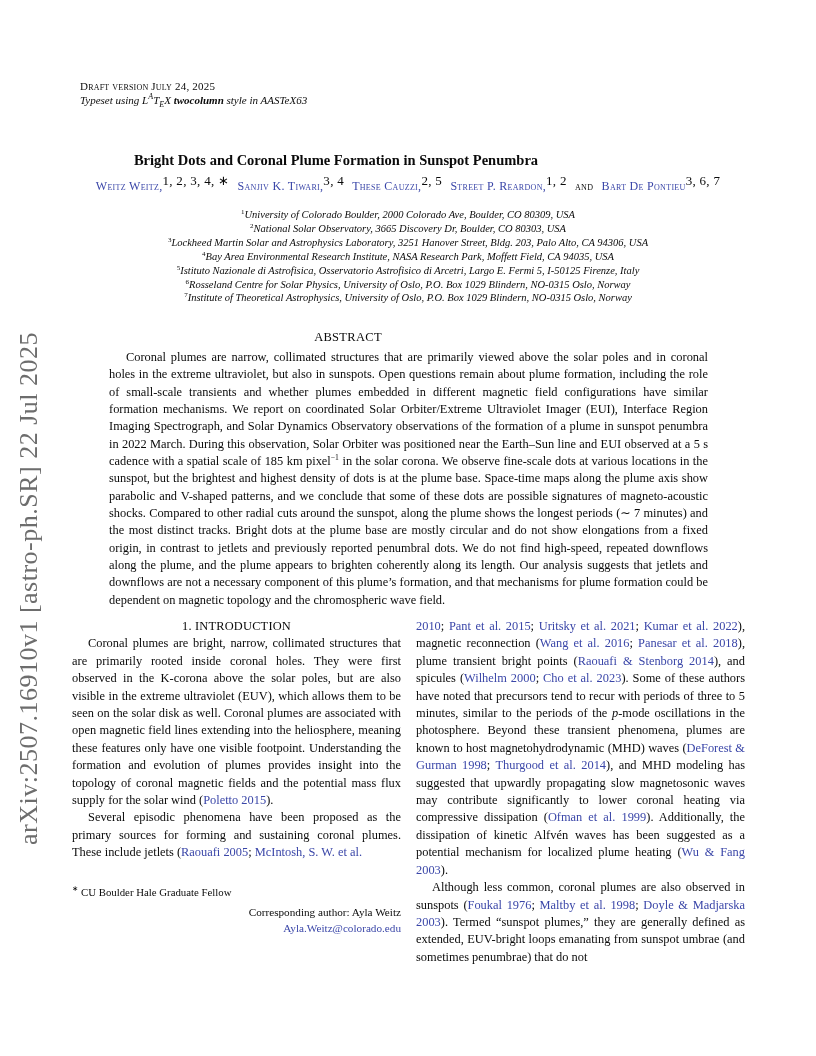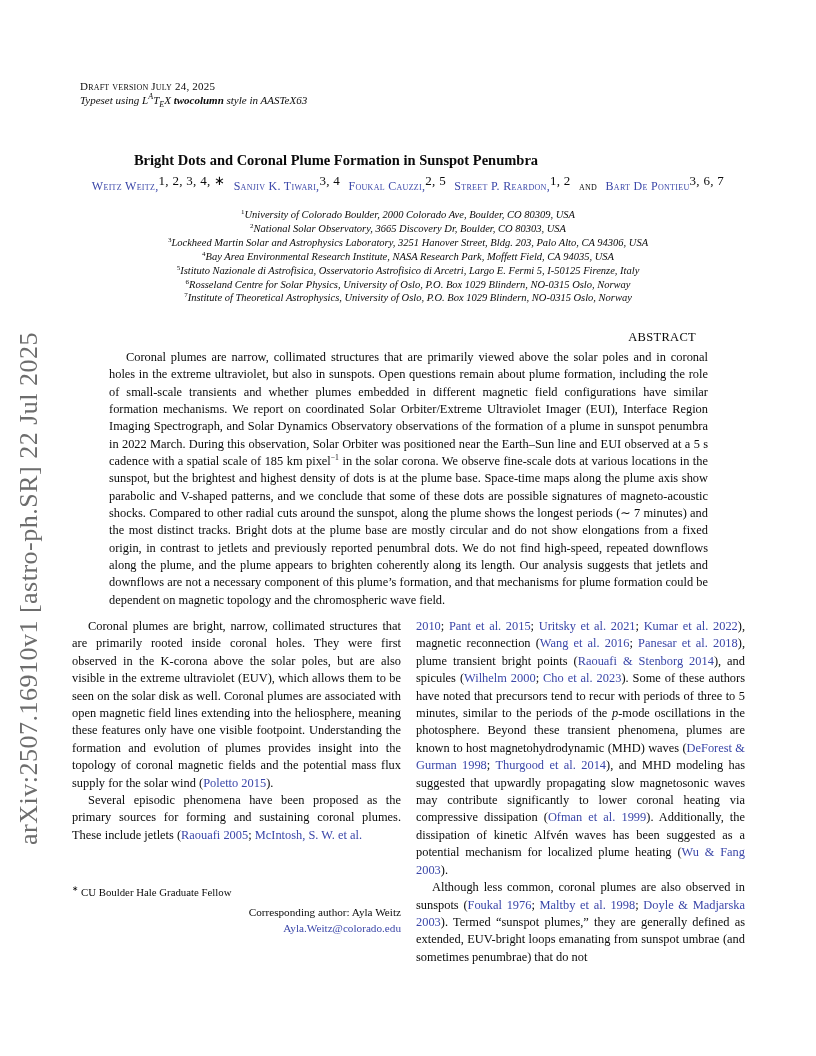--- a/index.html
+++ b/index.html
@@ -53,21 +53,21 @@
   .affils{
     position:absolute;left:0;top:208px;width:816px;
     text-align:center;
     font-size:10.5px;line-height:13.9px;
     font-style:italic;
   }
   .affils sup{font-style:normal;font-size:7px;}
 
   .abs-head{
     position:absolute;left:0;top:330px;width:696px;
-    text-align:right;font-size:12.5px;letter-spacing:0.3px;
+    text-align:center;font-size:12.5px;letter-spacing:0.3px;
   }
   .abs-body{
     position:absolute;left:109px;top:349px;width:599px;
     font-size:12.4px;line-height:17.35px;
     text-align:justify;text-indent:17px;
   }
 
   .col{position:absolute;top:618px;width:329px;font-size:12.4px;line-height:17.4px;text-align:justify;}
   .col-left{left:72px;}
   .col-right{left:416px;}
@@ -98,40 +98,41 @@
   <div class="hdr">
     <div class="draft">Draft version July 24, 2025</div>
     <div class="typeset"><span>Typeset using L</span><sup>A</sup><span>T</span><sub>E</sub><span>X </span><span class="b">twocolumn</span><span> style in AASTeX63</span></div>
   </div>
 
   <h1 class="title">Bright Dots and Coronal Plume Formation in Sunspot Penumbra</h1>
 
   <div class="authors">
     <span class="author"><span>Weitz Weitz,</span></span><sup>1, 2, 3, 4, ∗</sup><span class="gap"></span>
     <span class="author"><span>Sanjiv K. Tiwari,</span></span><sup>3, 4</sup><span class="gap"></span>
-    <span class="author"><span>Foukal Cauzzi,</span></span><sup>2, 5</sup><span class="gap"></span>
+    <span class="author"><span>These Cauzzi,</span></span><sup>2, 5</sup><span class="gap"></span>
     <span class="author"><span>Street P. Reardon,</span></span><sup>1, 2</sup><span class="gap"></span>
     <span>and</span><span class="gap"></span>
     <span class="author"><span>Bart De Pontieu</span></span><sup>3, 6, 7</sup>
   </div>
 
   <div class="affils">
     <div><sup>1</sup><span>University of Colorado Boulder, 2000 Colorado Ave, Boulder, CO 80309, USA</span></div>
     <div><sup>2</sup><span>National Solar Observatory, 3665 Discovery Dr, Boulder, CO 80303, USA</span></div>
     <div><sup>3</sup><span>Lockheed Martin Solar and Astrophysics Laboratory, 3251 Hanover Street, Bldg. 203, Palo Alto, CA 94306, USA</span></div>
     <div><sup>4</sup><span>Bay Area Environmental Research Institute, NASA Research Park, Moffett Field, CA 94035, USA</span></div>
     <div><sup>5</sup><span>Istituto Nazionale di Astrofisica, Osservatorio Astrofisico di Arcetri, Largo E. Fermi 5, I-50125 Firenze, Italy</span></div>
     <div><sup>6</sup><span>Rosseland Centre for Solar Physics, University of Oslo, P.O. Box 1029 Blindern, NO-0315 Oslo, Norway</span></div>
     <div><sup>7</sup><span>Institute of Theoretical Astrophysics, University of Oslo, P.O. Box 1029 Blindern, NO-0315 Oslo, Norway</span></div>
   </div>
 
   <div class="abs-head">ABSTRACT</div>
   <div class="abs-body"><span>Coronal plumes are narrow, collimated structures that are primarily viewed above the solar poles and in coronal holes in the extreme ultraviolet, but also in sunspots. Open questions remain about plume formation, including the role of small-scale transients and whether plumes embedded in different magnetic field configurations have similar formation mechanisms. We report on coordinated Solar Orbiter/Extreme Ultraviolet Imager (EUI), Interface Region Imaging Spectrograph, and Solar Dynamics Observatory observations of the formation of a plume in sunspot penumbra in 2022 March. During this observation, Solar Orbiter was positioned near the Earth–Sun line and EUI observed at a 5 s cadence with a spatial scale of 185 km pixel</span><sup>−1</sup><span> in the solar corona. We observe fine-scale dots at various locations in the sunspot, but the brightest and highest density of dots is at the plume base. Space-time maps along the plume axis show parabolic and V-shaped patterns, and we conclude that some of these dots are possible signatures of magneto-acoustic shocks. Compared to other radial cuts around the sunspot, along the plume shows the longest periods (∼ 7 minutes) and the most distinct tracks. Bright dots at the plume base are mostly circular and do not show elongations from a fixed origin, in contrast to jetlets and previously reported penumbral dots. We do not find high-speed, repeated downflows along the plume, and the plume appears to brighten coherently along its length. Our analysis suggests that jetlets and downflows are not a necessary component of this plume’s formation, and that mechanisms for plume formation could be dependent on magnetic topology and the chromospheric wave field.</span></div>
 
   <div class="col col-left">
+    <p class="sec-head">1. INTRODUCTION</p>
     <p class="p-indent"><span>Coronal plumes are bright, narrow, collimated structures that are primarily rooted inside coronal holes. They were first observed in the K-corona above the solar poles, but are also visible in the extreme ultraviolet (EUV), which allows them to be seen on the solar disk as well. Coronal plumes are associated with open magnetic field lines extending into the heliosphere, meaning these features only have one visible footpoint. Understanding the formation and evolution of plumes provides insight into the topology of coronal magnetic fields and the potential mass flux supply for the solar wind (</span><span class="link">Poletto 2015</span><span>).</span></p>
     <p class="p-indent"><span>Several episodic phenomena have been proposed as the primary sources for forming and sustaining coronal plumes. These include jetlets (</span><span class="link">Raouafi 2005</span><span>; </span><span class="link">McIntosh, S. W. et al.</span></p>
   </div>
 
   <div class="col col-right">
     <p class="p-noindent"><span class="link">2010</span><span>; </span><span class="link">Pant et al. 2015</span><span>; </span><span class="link">Uritsky et al. 2021</span><span>; </span><span class="link">Kumar et al. 2022</span><span>), magnetic reconnection (</span><span class="link">Wang et al. 2016</span><span>; </span><span class="link">Panesar et al. 2018</span><span>), plume transient bright points (</span><span class="link">Raouafi &amp; Stenborg 2014</span><span>), and spicules (</span><span class="link">Wilhelm 2000</span><span>; </span><span class="link">Cho et al. 2023</span><span>). Some of these authors have noted that precursors tend to recur with periods of three to 5 minutes, similar to the periods of the </span><span class="i">p</span><span>-mode oscillations in the photosphere. Beyond these transient phenomena, plumes are known to host magnetohydrodynamic (MHD) waves (</span><span class="link">DeForest &amp; Gurman 1998</span><span>; </span><span class="link">Thurgood et al. 2014</span><span>), and MHD modeling has suggested that upwardly propagating slow magnetosonic waves may contribute significantly to lower coronal heating via compressive dissipation (</span><span class="link">Ofman et al. 1999</span><span>). Additionally, the dissipation of kinetic Alfvén waves has been suggested as a potential mechanism for localized plume heating (</span><span class="link">Wu &amp; Fang 2003</span><span>).</span></p>
     <p class="p-indent"><span>Although less common, coronal plumes are also observed in sunspots (</span><span class="link">Foukal 1976</span><span>; </span><span class="link">Maltby et al. 1998</span><span>; </span><span class="link">Doyle &amp; Madjarska 2003</span><span>). Termed “sunspot plumes,” they are generally defined as extended, EUV-bright loops emanating from sunspot umbrae (and sometimes penumbrae) that do not</span></p>
   </div>
 
   <div class="corr">

